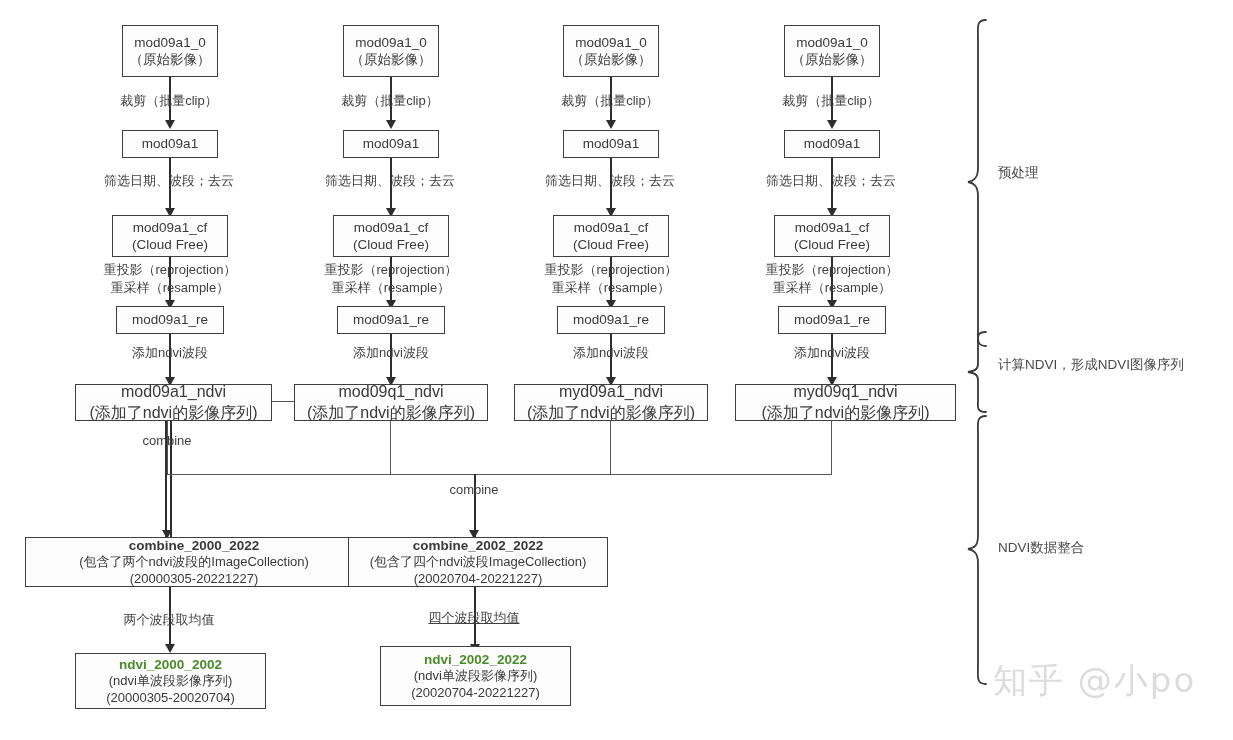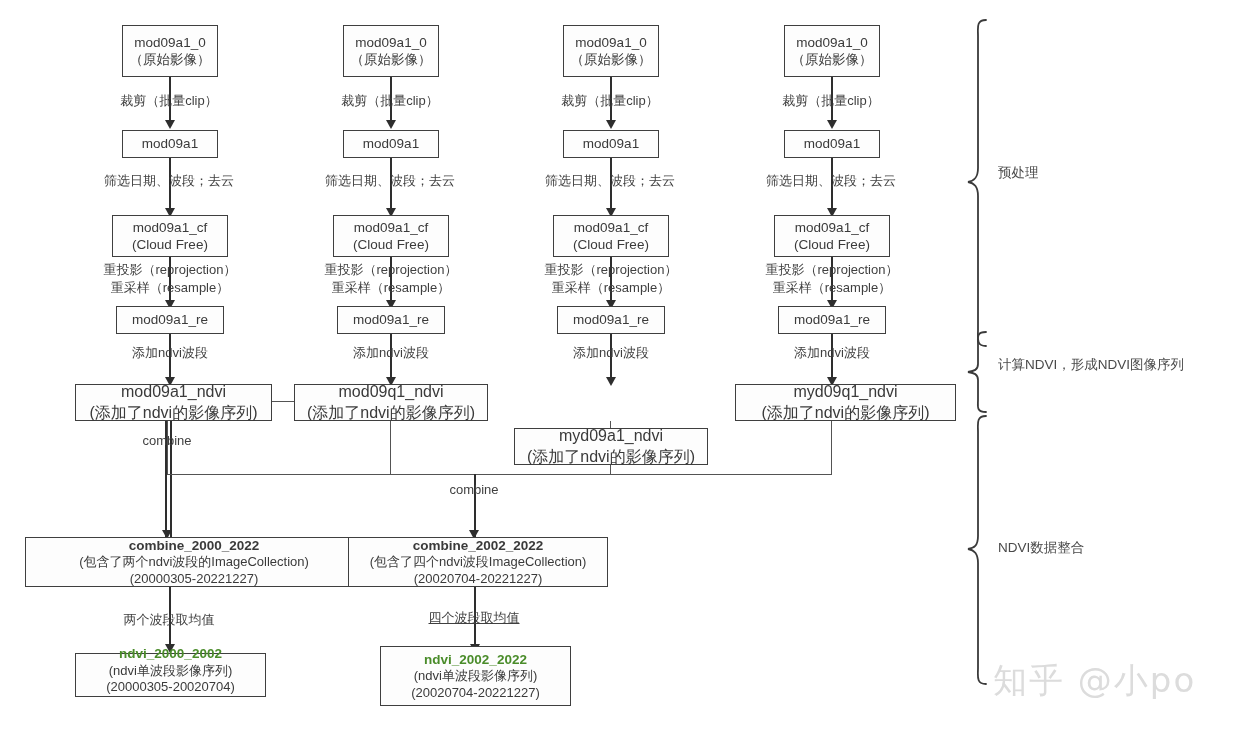--- a/index.html
+++ b/index.html
@@ -206,21 +206,21 @@
     <div>重采样（resample）</div>
   </div>
 
   <div class="node" style="left:557px;top:306px;width:108px;height:28px;">
     <span class="l1">mod09a1_re</span>
   </div>
   <div class="vline" style="left:610px;top:334px;height:48px;"></div>
   <div class="arrow" style="left:605.5px;top:377px;"></div>
   <div class="elabel" style="left:526px;top:344px;width:170px;">添加ndvi波段</div>
 
-  <div class="node small" style="left:514px;top:384px;width:194px;height:37px;margin-top:44px;">
+  <div class="node small" style="left:514px;top:384px;width:194px;height:37px;">
     <span class="l1">myd09a1_ndvi</span>
     <span class="l2">(添加了ndvi的影像序列)</span>
   </div>
 
   <div class="node" style="left:784px;top:25px;width:96px;height:52px;">
     <span class="l1">mod09a1_0</span>
     <span class="l2">（原始影像）</span>
   </div>
   <div class="vline" style="left:831px;top:77px;height:45px;"></div>
   <div class="arrow" style="left:826.5px;top:120px;"></div>
@@ -286,21 +286,21 @@
   </div>
 
   <div class="vline" style="left:169px;top:587px;height:62px;"></div>
   <div class="arrow" style="left:164.5px;top:644px;"></div>
   <div class="elabel" style="left:79px;top:611px;width:180px;">两个波段取均值</div>
 
   <div class="vline" style="left:474px;top:587px;height:62px;"></div>
   <div class="arrow" style="left:469.5px;top:644px;"></div>
   <div class="elabel" style="left:384px;top:609px;width:180px;text-decoration:underline;">四个波段取均值</div>
 
-  <div class="node wide green" style="left:75px;top:653px;width:191px;height:44px;justify-content:flex-end;">
+  <div class="node wide green" style="left:75px;top:653px;width:191px;height:56px;">
     <span class="l1">ndvi_2000_2002</span>
     <span class="l2">(ndvi单波段影像序列)</span>
     <span class="l3">(20000305-20020704)</span>
   </div>
   <div class="node wide green" style="left:380px;top:646px;width:191px;height:60px;">
     <span class="l1">ndvi_2002_2022</span>
     <span class="l2">(ndvi单波段影像序列)</span>
     <span class="l3">(20020704-20221227)</span>
   </div>
 

